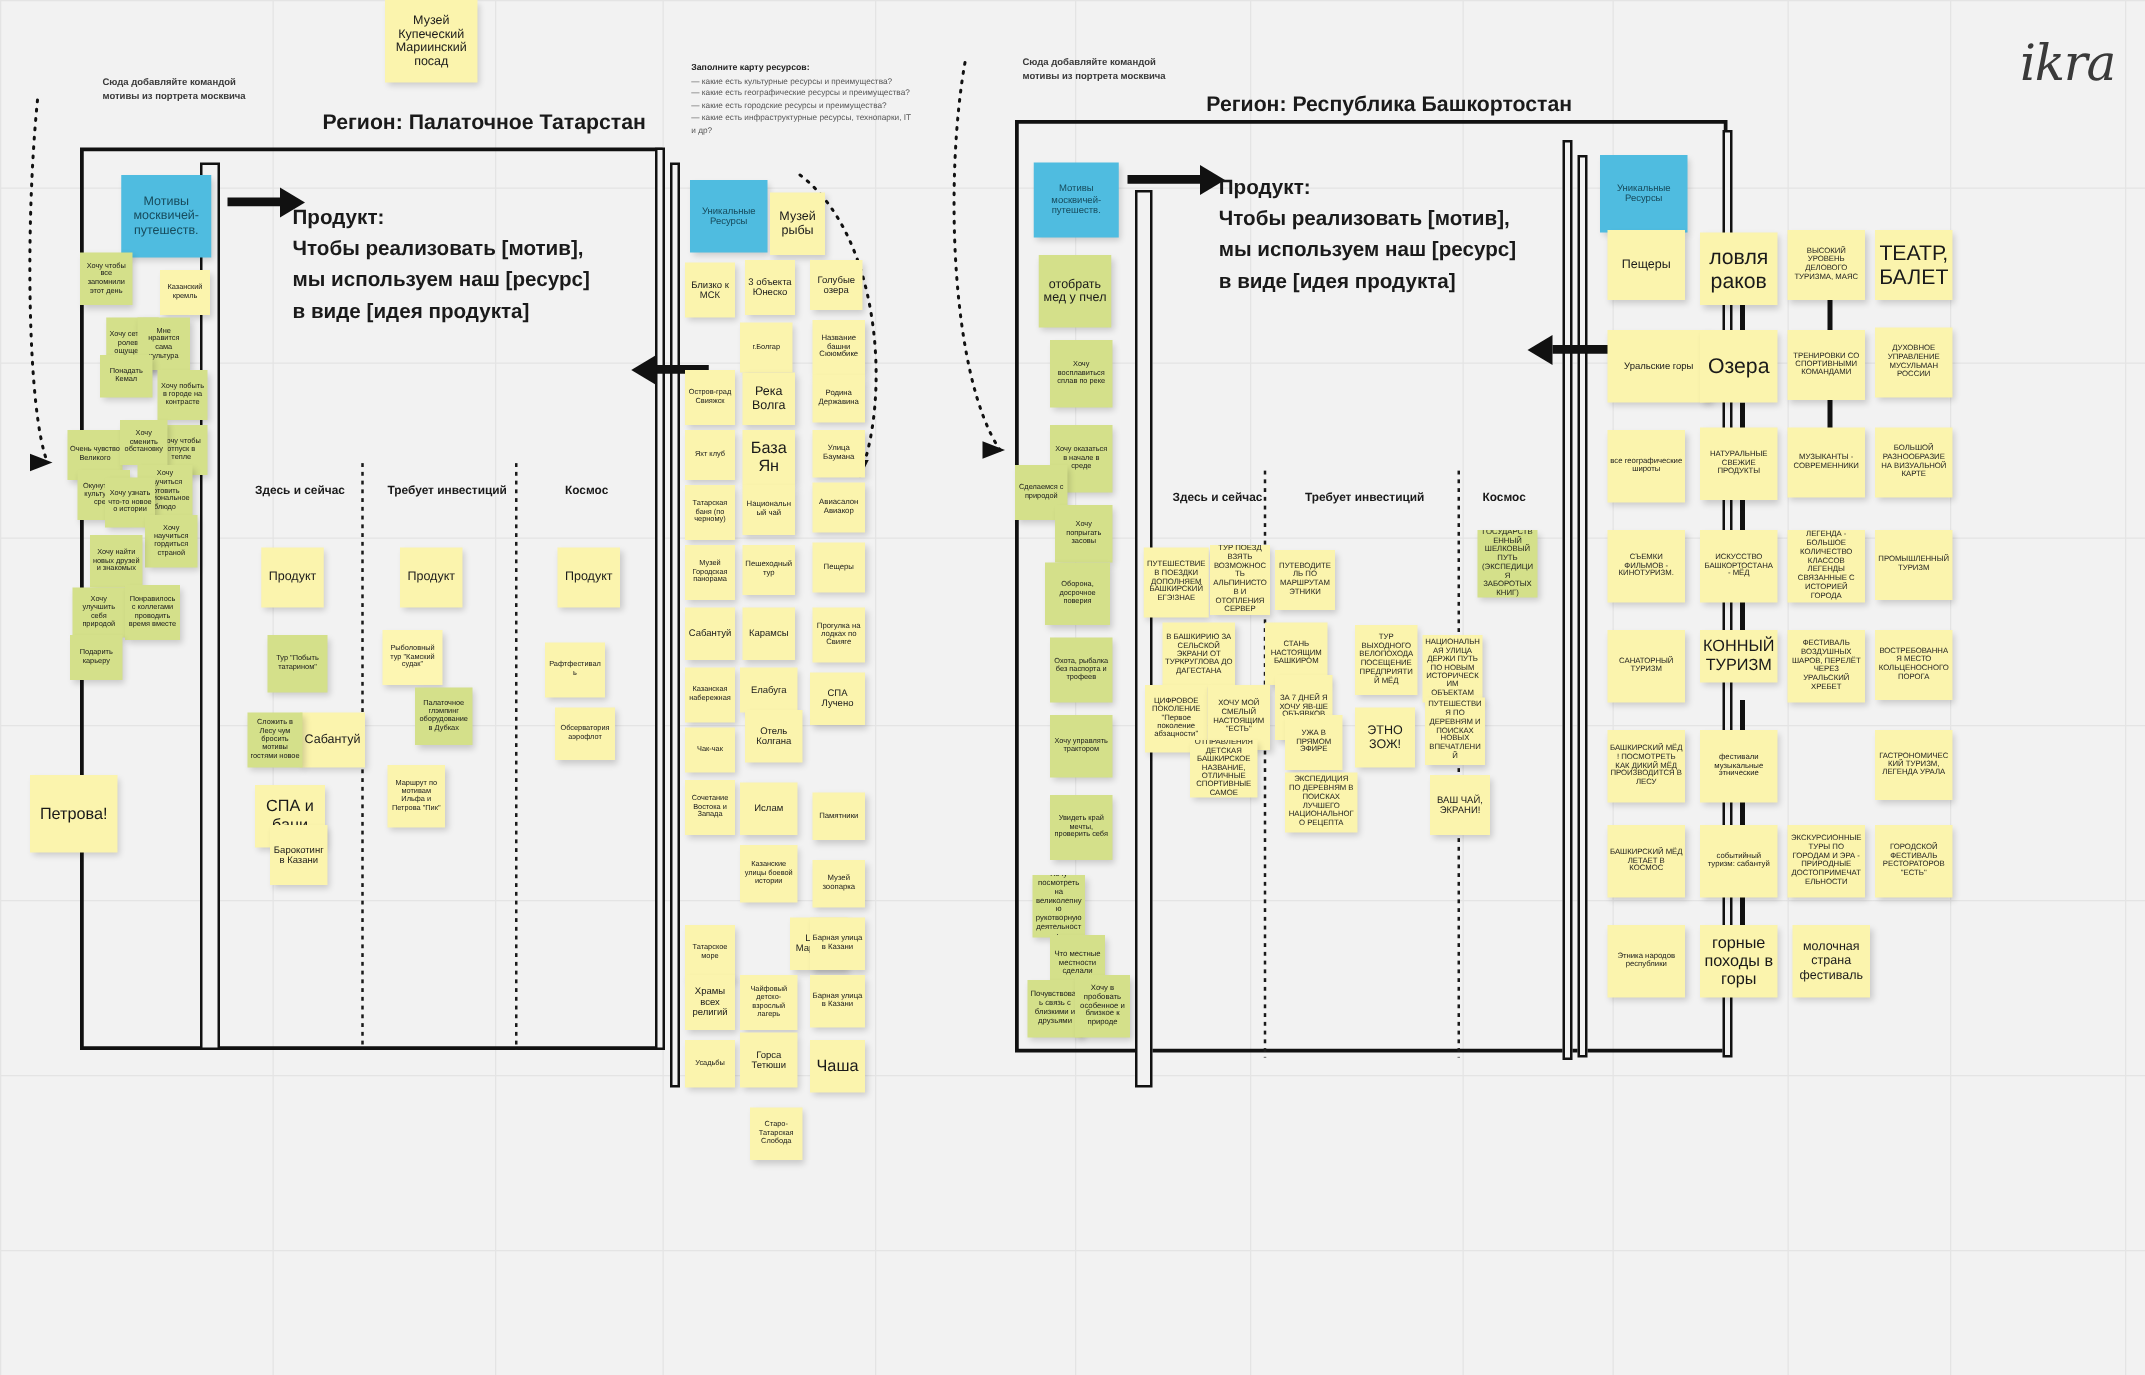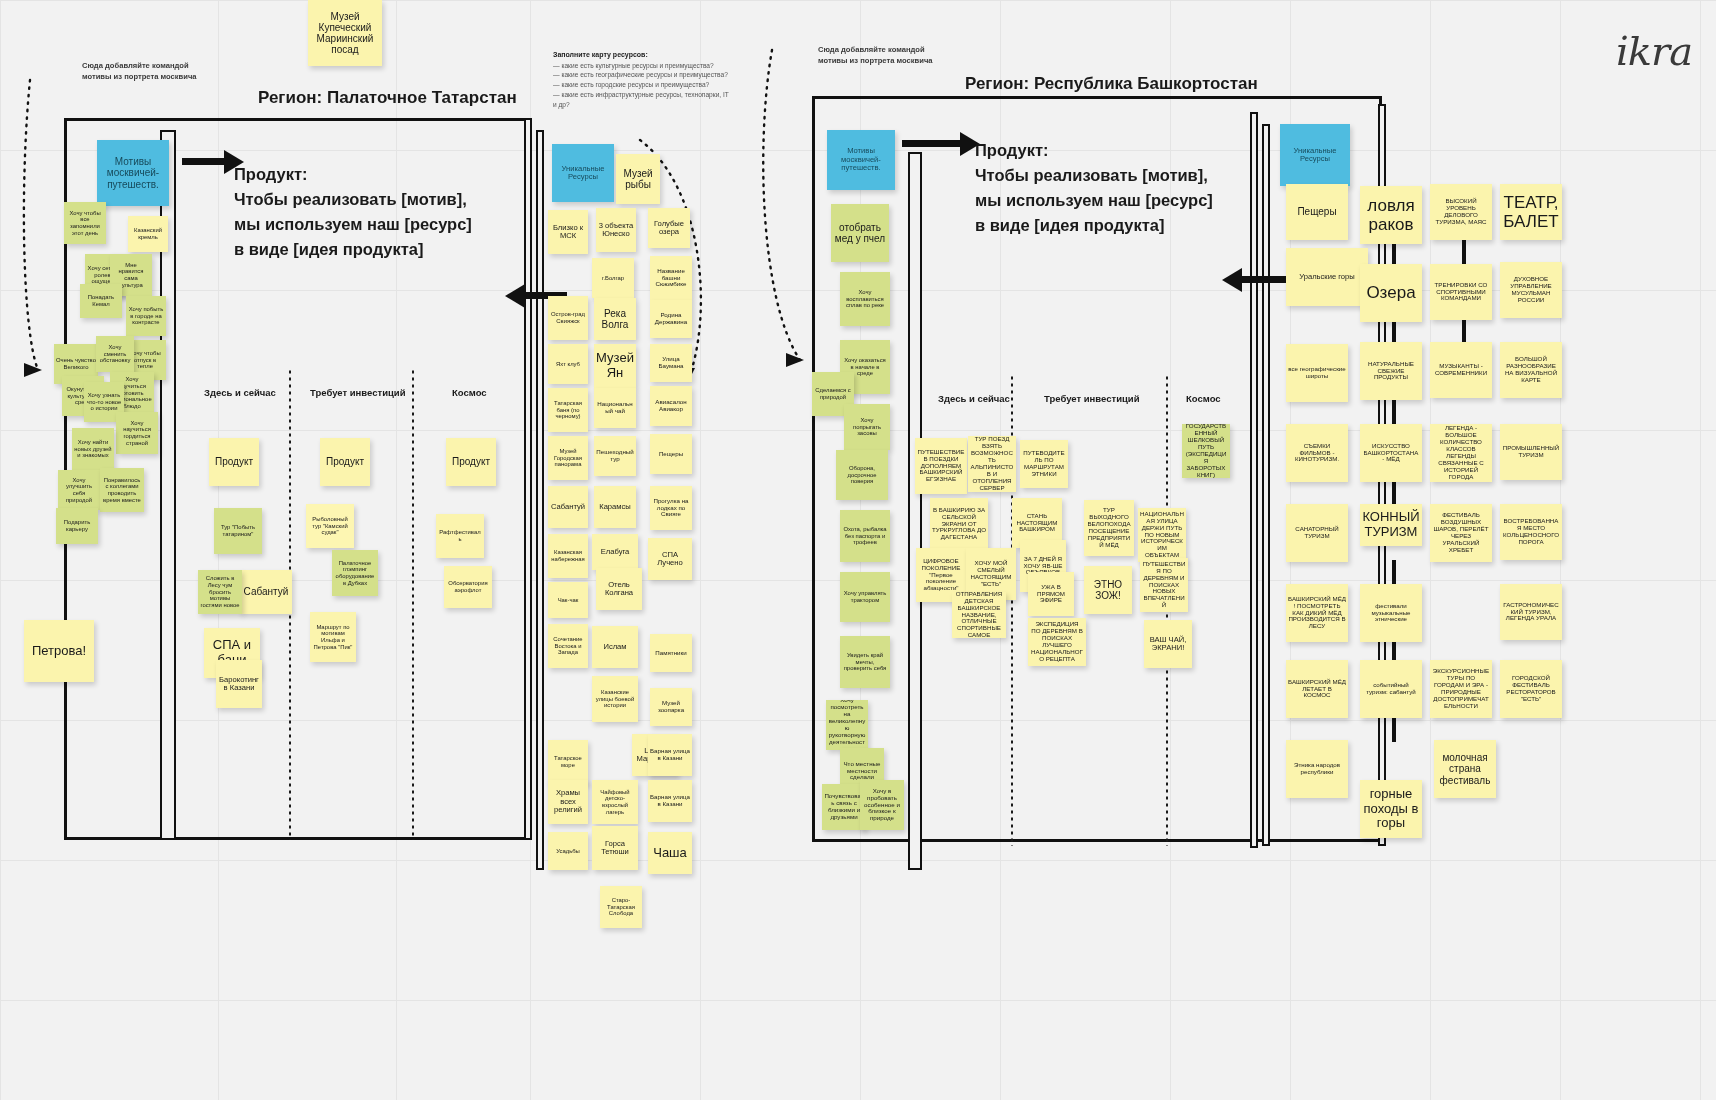--- a/index.html
+++ b/index.html
@@ -299,21 +299,21 @@
       <div class="note n-yellow sm" style="left: 594px; top: 298px; width: 42px; height: 42px;">
         <span>Река Волга</span>
       </div>
       <div class="note n-yellow cap" style="left: 650px; top: 300px; width: 42px; height: 38px;">
         <span>Родина Державина</span>
       </div>
       <div class="note n-yellow xxs" style="left: 548px; top: 344px; width: 40px; height: 40px;">
         <span>Яхт клуб</span>
       </div>
       <div class="note n-yellow med" style="left: 594px; top: 344px; width: 42px; height: 44px;">
-        <span>Музей Ян</span>
+        <span>База Ян</span>
       </div>
       <div class="note n-yellow cap" style="left: 650px; top: 344px; width: 42px; height: 38px;">
         <span>Улица Баумана</span>
       </div>
       <div class="note n-yellow xxs" style="left: 548px; top: 388px; width: 40px; height: 44px;">
         <span>Татарская баня (по черному)</span>
       </div>
       <div class="note n-yellow cap" style="left: 594px; top: 388px; width: 42px; height: 40px;">
         <span>Национальный чай</span>
       </div>
@@ -499,21 +499,21 @@
       </div>
       <div class="note n-yellow big" style="left: 1360px; top: 186px; width: 62px; height: 58px;">
         <span>ловля раков</span>
       </div>
       <div class="note n-yellow cap" style="left: 1430px; top: 184px; width: 62px; height: 56px;">
         <span>ВЫСОКИЙ УРОВЕНЬ ДЕЛОВОГО ТУРИЗМА, МАЯС</span>
       </div>
       <div class="note n-yellow big" style="left: 1500px; top: 184px; width: 62px; height: 56px;">
         <span>ТЕАТР, БАЛЕТ</span>
       </div>
-      <div class="note n-yellow xs" style="left: 1286px; top: 248px; width: 82px; height: 58px; justify-content: center;">
+      <div class="note n-yellow xs" style="left: 1286px; top: 264px; width: 82px; height: 58px; justify-content: center;">
         <span>Уральские горы</span>
       </div>
       <div class="note n-yellow big" style="left: 1360px; top: 264px; width: 62px; height: 58px;">
         <span>Озера</span>
       </div>
       <div class="note n-yellow cap" style="left: 1430px; top: 264px; width: 62px; height: 56px;">
         <span>ТРЕНИРОВКИ СО СПОРТИВНЫМИ КОМАНДАМИ</span>
       </div>
       <div class="note n-yellow cap" style="left: 1500px; top: 262px; width: 62px; height: 56px;">
         <span>ДУХОВНОЕ УПРАВЛЕНИЕ МУСУЛЬМАН РОССИИ</span>
@@ -571,21 +571,21 @@
       </div>
       <div class="note n-yellow cap" style="left: 1430px; top: 660px; width: 62px; height: 58px;">
         <span>ЭКСКУРСИОННЫЕ ТУРЫ ПО ГОРОДАМ И ЭРА - ПРИРОДНЫЕ ДОСТОПРИМЕЧАТЕЛЬНОСТИ</span>
       </div>
       <div class="note n-yellow cap" style="left: 1500px; top: 660px; width: 62px; height: 58px;">
         <span>ГОРОДСКОЙ ФЕСТИВАЛЬ РЕСТОРАТОРОВ "ЕСТЬ"</span>
       </div>
       <div class="note n-yellow cap" style="left: 1286px; top: 740px; width: 62px; height: 58px;">
         <span>Этника народов республики</span>
       </div>
-      <div class="note n-yellow med" style="left: 1360px; top: 780px; width: 62px; height: 58px;">
+      <div class="note n-yellow med" style="left: 1360px; top: 740px; width: 62px; height: 58px;">
         <span>горные походы в горы</span>
       </div>
       <div class="note n-yellow sm" style="left: 1434px; top: 740px; width: 62px; height: 58px;">
         <span>молочная страна фестиваль</span>
       </div>
     </div>
 
   <div class="logo" style="right:24px;top:28px">ikra</div>
 </div>
 

